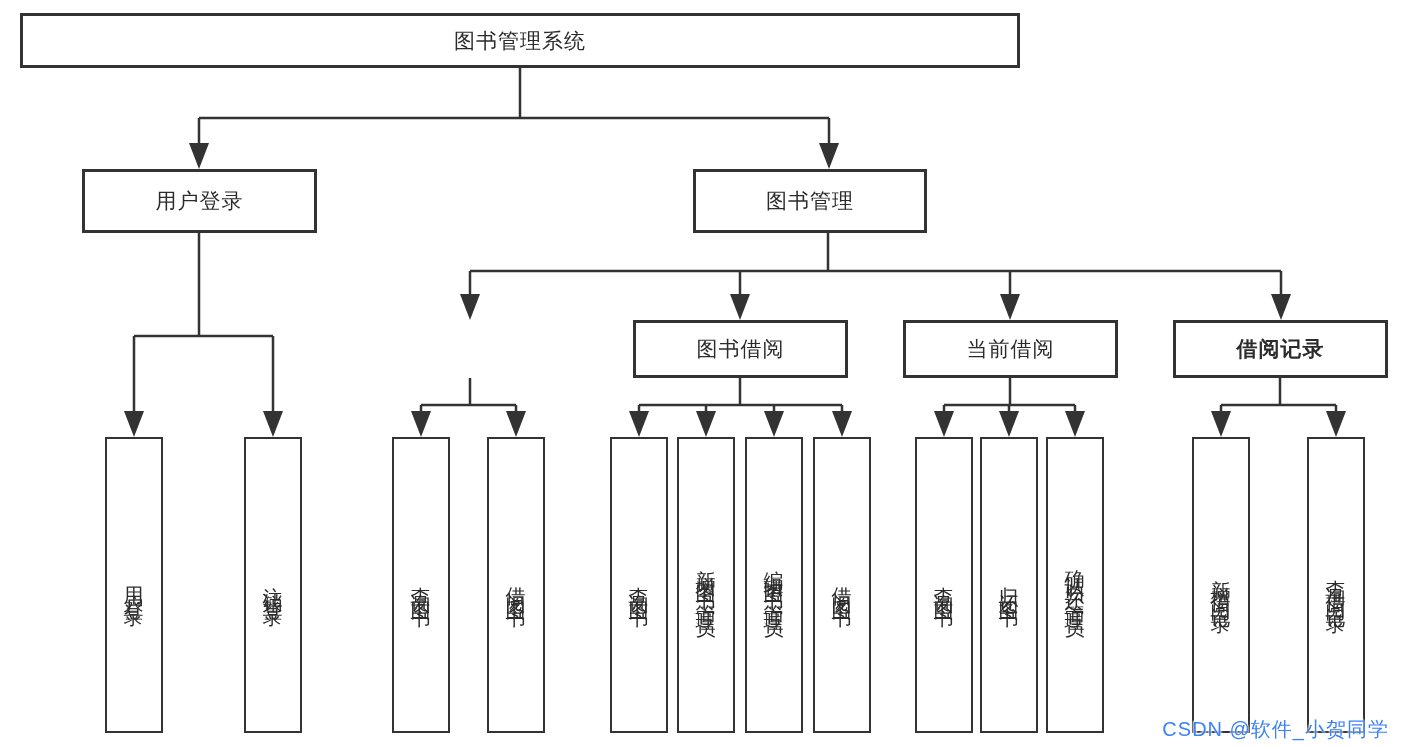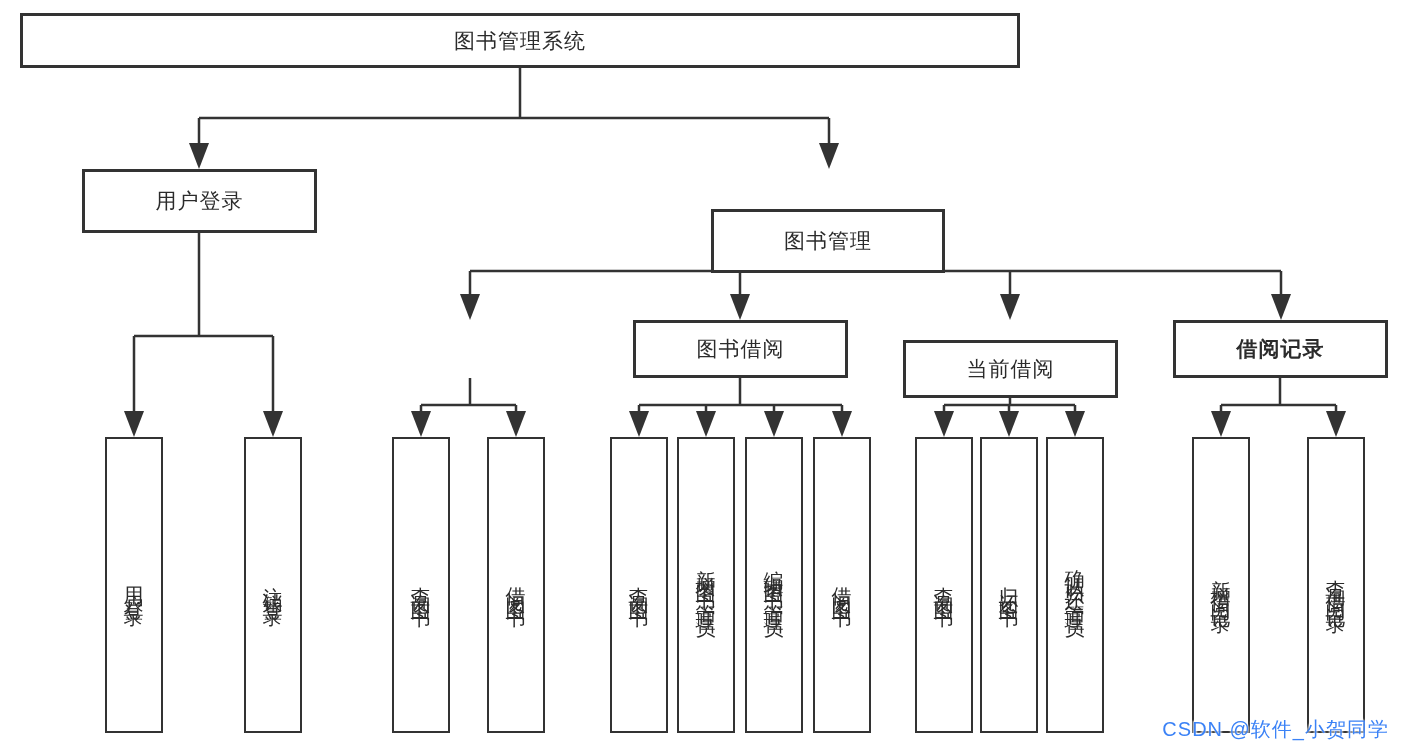--- a/index.html
+++ b/index.html
@@ -99,24 +99,24 @@
       <polygon points="999,411 1019,411 1009,437"></polygon>
       <polygon points="1065,411 1085,411 1075,437"></polygon>
       <polygon points="1211,411 1231,411 1221,437"></polygon>
       <polygon points="1326,411 1346,411 1336,437"></polygon>
     </g>
   </svg>
 
   <div class="node" style="left:20px; top:13px; width:1000px; height:55px;">图书管理系统</div>
 
   <div class="node" style="left:82px; top:169px; width:235px; height:64px;">用户登录</div>
-  <div class="node" style="left:711px; top:169px; width:234px; height:64px;margin-top:40px;">图书管理</div>
+  <div class="node" style="left:693px; top:169px; width:234px; height:64px;">图书管理</div>
 
   <div class="node" style="left:633px; top:320px; width:215px; height:58px;text-align:right;">图书借阅</div>
-  <div class="node" style="left:903px; top:320px; width:215px; height:58px;margin-top:20px;">当前借阅</div>
+  <div class="node" style="left:903px; top:320px; width:215px; height:58px;">当前借阅</div>
   <div class="node" style="left:1173px; top:320px; width:215px; height:58px;font-weight:bold;">借阅记录</div>
 
   <div class="node leaf" style="left:105px; top:437px; width:58px; height:296px;">用户登录</div>
   <div class="node leaf" style="left:244px; top:437px; width:58px; height:296px;">注销登录</div>
 
   <div class="node leaf" style="left:392px; top:437px; width:58px; height:296px;">查询图书</div>
   <div class="node leaf" style="left:487px; top:437px; width:58px; height:296px;">借阅图书</div>
 
   <div class="node leaf" style="left:610px; top:437px; width:58px; height:296px;">查询图书</div>
   <div class="node leaf" style="left:677px; top:437px; width:58px; height:296px;">新增图书（管理员）</div>

